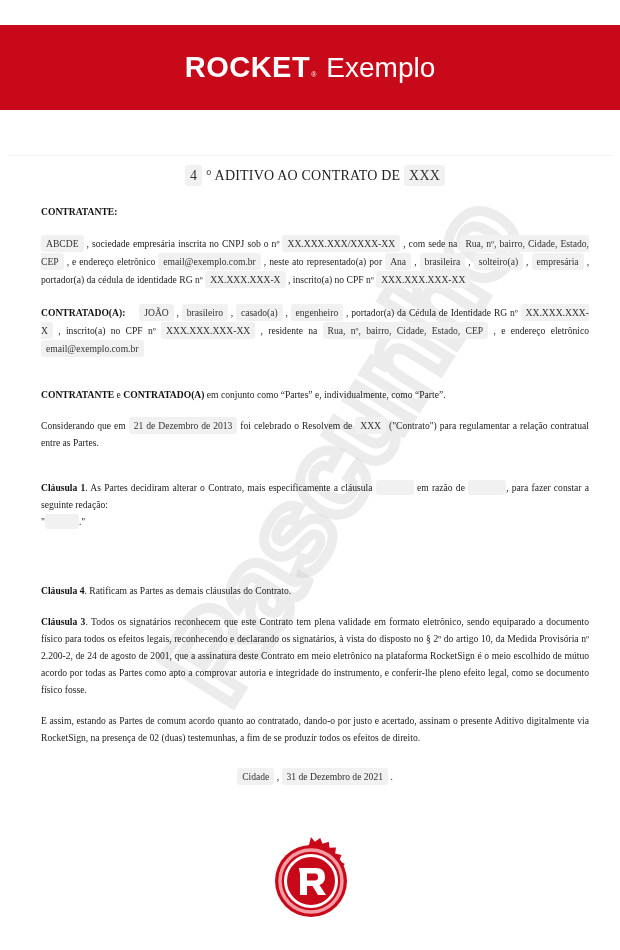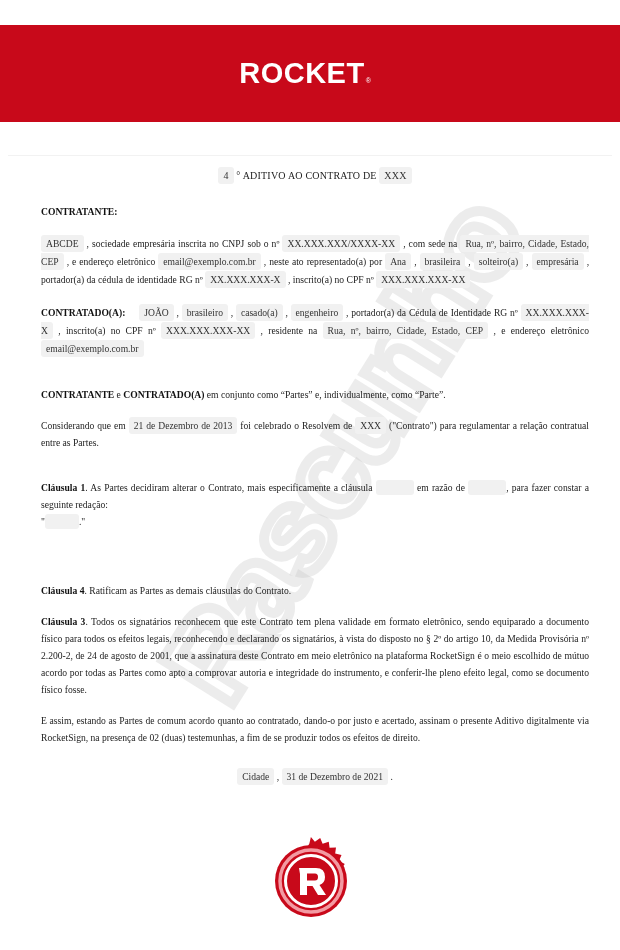--- a/index.html
+++ b/index.html
@@ -3,21 +3,21 @@
 <meta charset="utf-8">
 <style>
   html, body { margin: 0; padding: 0; }
   body {
     width: 620px; height: 950px; overflow: hidden; position: relative;
     background: #ffffff;
     font-family: "Liberation Serif", "DejaVu Serif", serif;
     color: #222;
   }
   .banner {
-    position: absolute; left: 0; top: 25px; width: 620px; height: 97px;
+    position: absolute; left: 0; top: 25px; width: 620px; height: 85px;
     background: #c8091a;
     display: flex; align-items: center; justify-content: center;
     color: #fff;
     font-family: "Liberation Sans", "DejaVu Sans", sans-serif;
   }
   .brand-rocket { font-weight: 700; font-size: 29px; letter-spacing: 0.5px; }
   .brand-lawyer { font-weight: 400; font-size: 29px; letter-spacing: 0.5px; }
   .brand-reg { font-size: 7px; margin: 14px 10px 0 1px; display:inline-block; }
   .brand-exemplo { font-size: 28px; font-weight: 400; }
 
@@ -26,21 +26,21 @@
   .doc {
     position: absolute; left: 41px; top: 160px; width: 548px;
     font-size: 9.6px; line-height: 17px;
   }
   .fill {
     background: #f1f1f1; border-radius: 3px; padding: 3px 5px;
     color: #333;
   }
   .fill.blank { display: inline-block; width: 38px; height: 11px; padding: 2px 0; vertical-align: -4px; }
   .fill.blank.w2 { width: 34px; }
-  .title { text-align: center; font-size: 10px; margin-top: 7px; letter-spacing: 0.2px; }
+  .title { text-align: center; font-size: 14px; margin-top: 7px; letter-spacing: 0.2px; }
   p { margin: 0; }
   .jus { text-align: justify; }
   b { font-weight: 700; color: #111; }
   .gap { height: 14px; }
 
   .watermark {
     position: absolute; left: 60px; top: 380px;
     transform: rotate(-58deg); transform-origin: center;
     font-family: "Liberation Sans", "DejaVu Sans", sans-serif;
     font-weight: 700; font-size: 120px; letter-spacing: -2px;
@@ -49,20 +49,21 @@
     pointer-events: none; white-space: nowrap;
   }
   .seal { position: absolute; left: 266px; top: 836px; width: 90px; height: 90px; }
 </style>
 </head>
 <body>
 
 <header class="banner">
   <span class="brand-rocket">ROCKET</span>
     <span class="brand-reg">®</span>
+  <span class="brand-exemplo">Exemplo</span>
 </header>
 
 <div class="divider"></div>
 
 <div class="watermark">Rascunho</div>
 
 <main class="doc">
   <p class="title">
     <span class="fill">4</span>
     <span>° ADITIVO AO CONTRATO DE</span>

